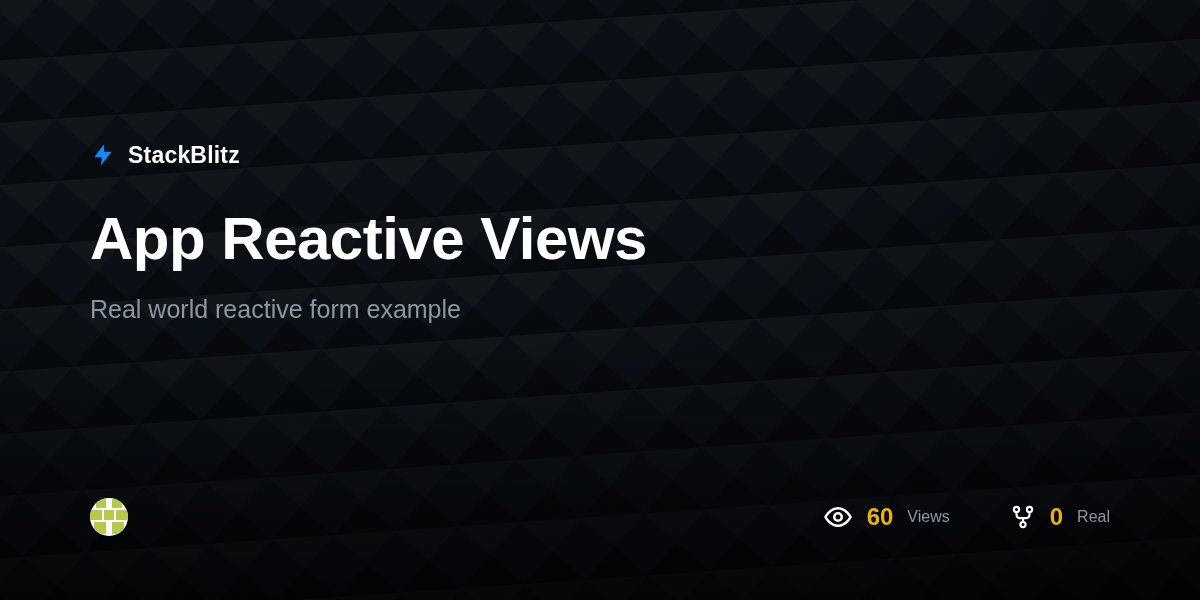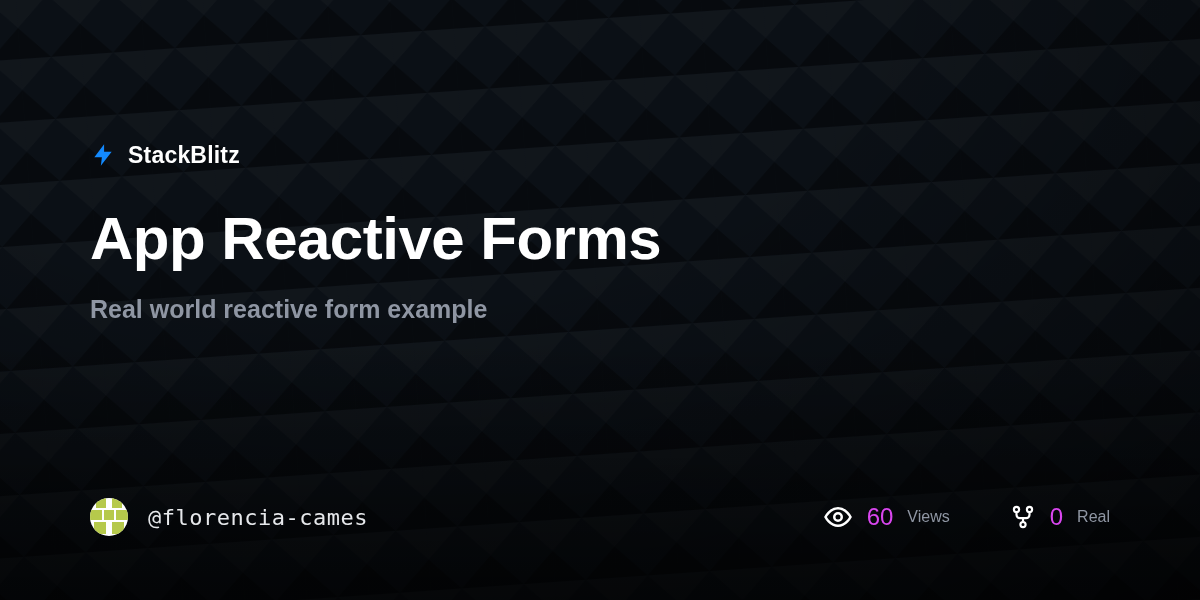--- a/index.html
+++ b/index.html
@@ -55,21 +55,21 @@
   }
   .title {
     font-size: 60px;
     font-weight: 800;
     letter-spacing: -0.5px;
     color: #fff;
     margin-bottom: 22px;
   }
   .subtitle {
     font-size: 25px;
-    font-weight: 700;
+    font-weight: 400;
     color: #8f96a3;
   }
   .footer {
     position: absolute;
     left: 90px;
     right: 90px;
     bottom: 64px;
     display: flex;
     align-items: center;
     justify-content: space-between;
@@ -104,22 +104,22 @@
     align-items: center;
     gap: 60px;
   }
   .stat {
     display: flex;
     align-items: center;
     gap: 14px;
   }
   .stat-count {
     font-size: 24px;
-    font-weight: 400;
-    color: #d946ef;
+    font-weight: 700;
+    color: #eab308;
   }
   .stat-label {
     font-size: 16px;
     color: #8f96a3;
   }
   .icon { display: inline-flex; }
 </style>
 </head>
 <body>
 
@@ -131,37 +131,36 @@
 
   <div class="brand">
     <span class="icon">
       <svg width="26" height="30" viewBox="0 0 24 24" fill="none">
         <path d="M13 2 L4 14 H11 L10 22 L20 9 H13 L13 2 Z" fill="#1389fd"></path>
       </svg>
     </span>
     <span class="brand-name">StackBlitz</span>
   </div>
 
-  <h1 class="title">App Reactive Forms</h1>
+  <h1 class="title">App Reactive Views</h1>
   <p class="subtitle">Real world reactive form example</p>
 
   <div class="footer">
     <div class="author">
       <div class="avatar">
         <div class="avatar-pix">
           <div style="left:6px; top:0px; width:10px; height:10px;"></div>
           <div style="left:22px; top:0px; width:10px; height:10px;"></div>
           <div style="left:0px; top:12px; width:12px; height:10px;"></div>
           <div style="left:14px; top:12px; width:10px; height:10px;"></div>
           <div style="left:26px; top:12px; width:12px; height:10px;"></div>
           <div style="left:4px; top:24px; width:12px; height:12px;"></div>
           <div style="left:22px; top:24px; width:12px; height:12px;"></div>
         </div>
       </div>
-      <span class="handle">@florencia-cames</span>
     </div>
 
     <div class="stats">
       <div class="stat">
         <span class="icon">
           <svg width="30" height="30" viewBox="0 0 24 24" fill="none">
             <path d="M2 12s3.5-7 10-7 10 7 10 7-3.5 7-10 7S2 12 2 12Z" stroke="#ffffff" stroke-width="2" fill="none"></path>
             <circle cx="12" cy="12" r="3" stroke="#ffffff" stroke-width="2" fill="none"></circle>
           </svg>
         </span>

